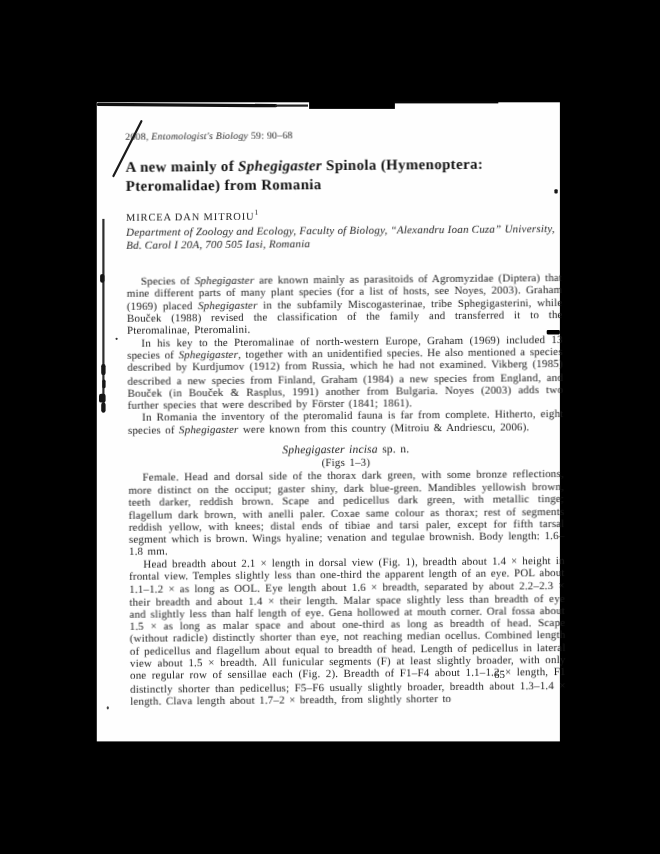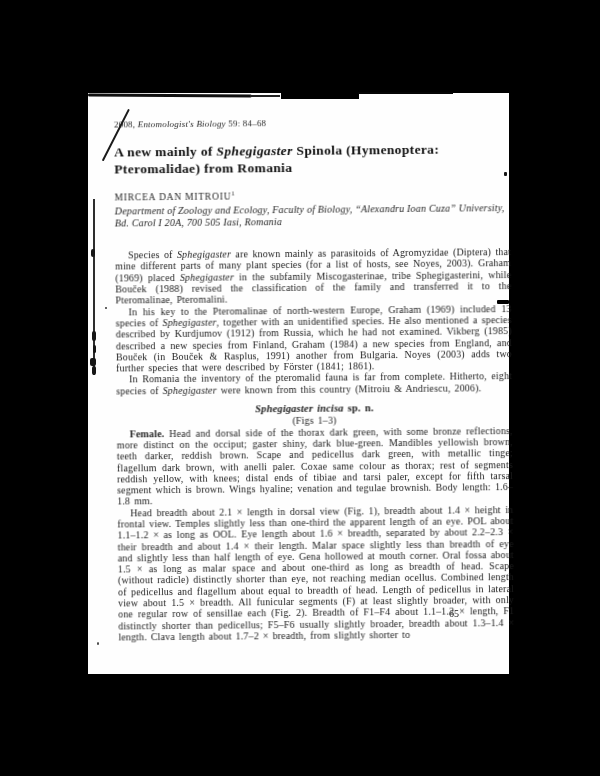--- a/index.html
+++ b/index.html
@@ -18,21 +18,21 @@
                letter-spacing:0.2px;width:392px;color:#242424;}
   .bodytext{margin-top:21px;font-size:10px;line-height:11.3px;text-align:justify;
             letter-spacing:0.15px;word-spacing:1.3px;color:#1c1c1c;}
   .bodytext p{margin:0;text-indent:13px;}
   .heading-block{margin-top:8px;text-align:center;}
   .species-heading{font-size:10.5px;font-weight:bold;}
   .figs-line{font-size:10px;margin-top:1px;}
   .para-female{margin-top:5px;}
   .page-number{position:absolute;right:50px;top:515px;font-size:10px;color:#1c1c1c;}
   .it{font-style:italic;}
-  .bd{font-weight:bold;}
+  .bd{font-weight:normal;}
   
   .art{position:absolute;background:#161616;}
   .pen-slash{left:87px;top:134px;width:58px;height:2.4px;background:#1b1b1b;
              border-radius:2px;transform:rotate(-63deg);}
   .edge-vline{left:93px;top:199px;width:1.6px;height:176px;background:#2d2d2d;}
   .blob1{left:91px;top:249px;width:4px;height:8px;border-radius:2px;}
   .blob2{left:92px;top:331px;width:4px;height:10px;border-radius:2px;}
   .blob3{left:93px;top:345px;width:3px;height:8px;border-radius:2px;}
   .blob4{left:90px;top:358px;width:6px;height:8px;border-radius:2px;}
   .blob5{left:92px;top:366px;width:4px;height:9px;border-radius:2px;}
@@ -48,21 +48,21 @@
 </style>
 </head>
 <body>
 
 <div id="screen">
 
   <div class="page">
 
     <div class="content">
 
-      <div class="journal-line"><span>2008, </span><span class="it">Entomologist's Biology</span><span> 59: 84–68</span></div>
+      <div class="journal-line"><span>2008, </span><span class="it">Entomologist's Biology</span><span> 59: 90–68</span></div>
 
       <h1 class="title" style="margin-bottom:0;"><span>A new mainly of </span><span class="it">Sphegigaster</span><span> Spinola (Hymenoptera: Pteromalidae) from Romania</span></h1>
 
       <div class="author">
         <span>MIRCEA DAN MITROIU</span><sup>1</sup>
       </div>
 
       <div class="affiliation">Department of Zoology and Ecology, Faculty of Biology, “Alexandru Ioan Cuza” University, Bd. Carol I 20A, 700 505 Iasi, Romania</div>
 
       <div class="bodytext">

